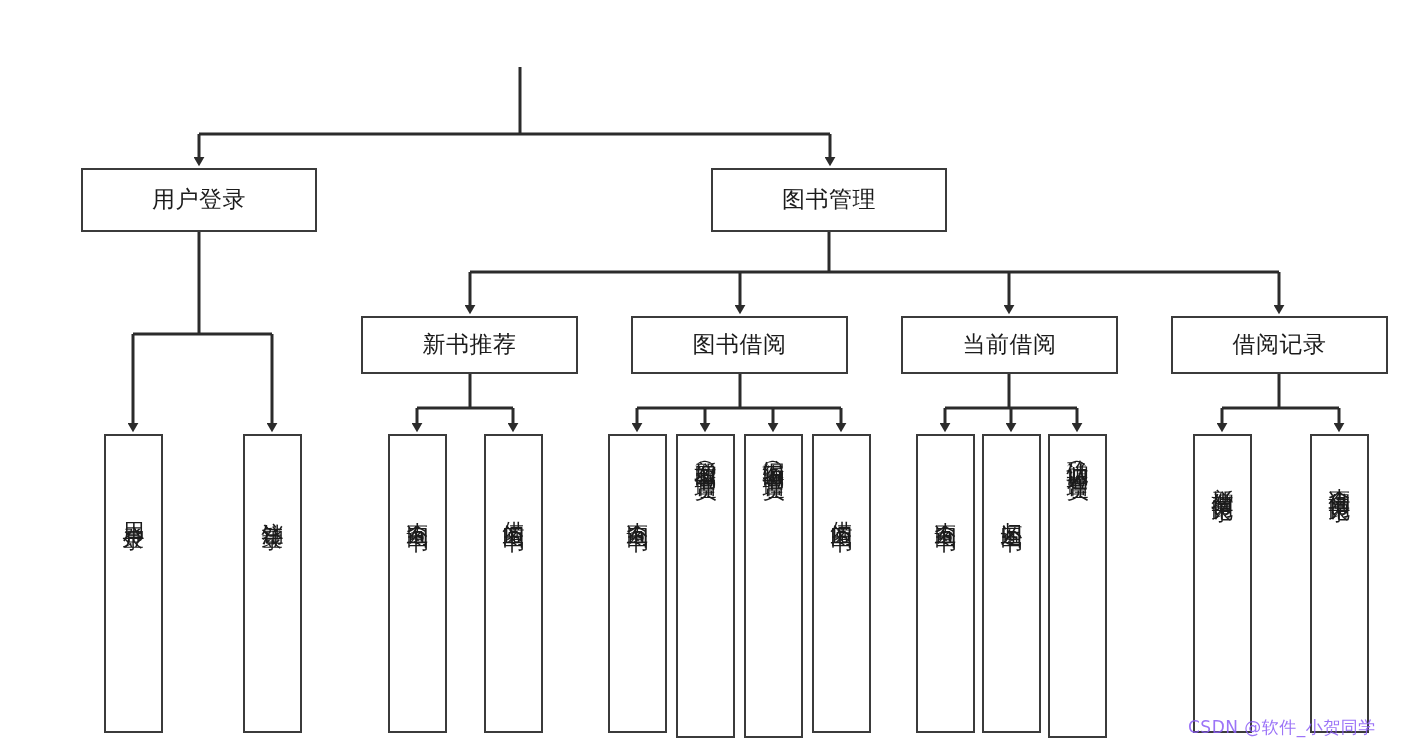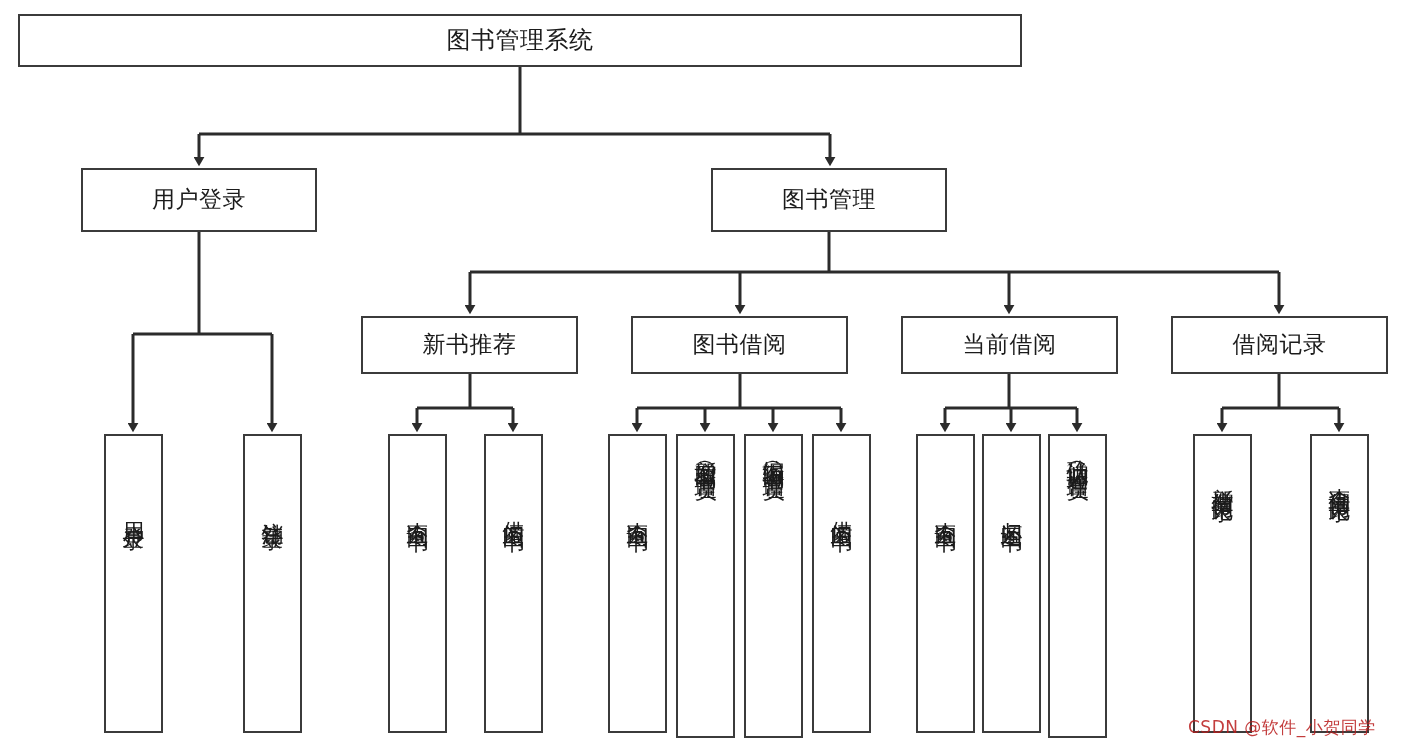--- a/index.html
+++ b/index.html
@@ -58,21 +58,21 @@
   }
   .node.vert .label {
     writing-mode: vertical-rl;
     text-orientation: upright;
     font-size: 22px;
     letter-spacing: 3px;
     line-height: 1;
   }
   .watermark {
     position: absolute;
-    color: #b91c1c;
+    color: #8b5cf6;
     font-size: 17px;
     letter-spacing: 0.5px;
     white-space: nowrap;
     z-index: 3;
     opacity: 0.85;
   }
 </style>
 </head>
 <body>
 
@@ -121,23 +121,20 @@
       <path d="M1011,408 L1011,424" marker-end="url(#arrow)"></path>
       <path d="M1077,408 L1077,424" marker-end="url(#arrow)"></path>
 
       <path d="M1279,374 L1279,408"></path>
       <path d="M1222,408 L1339,408"></path>
       <path d="M1222,408 L1222,424" marker-end="url(#arrow)"></path>
       <path d="M1339,408 L1339,424" marker-end="url(#arrow)"></path>
     </g>
   </svg>
 
-  <div class="node root horiz" style="left:18px; top:14px; width:1004px; height:53px;">
-    <span class="label">图书管理系统</span>
-  </div>
 
   <div class="node horiz" style="left:81px; top:168px; width:236px; height:64px;">
     <span class="label">用户登录</span>
   </div>
   <div class="node horiz" style="left:711px; top:168px; width:236px; height:64px;">
     <span class="label">图书管理</span>
   </div>
 
   <div class="node horiz" style="left:361px; top:316px; width:217px; height:58px;">
     <span class="label">新书推荐</span>

